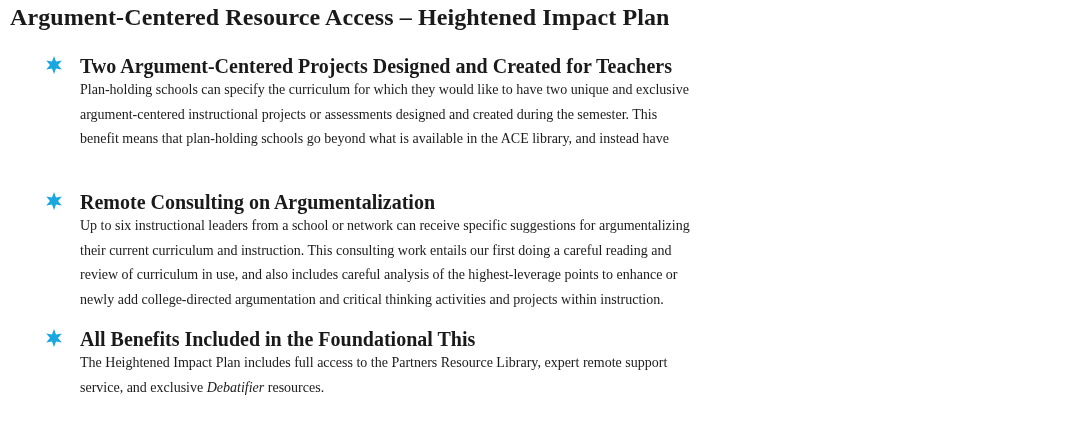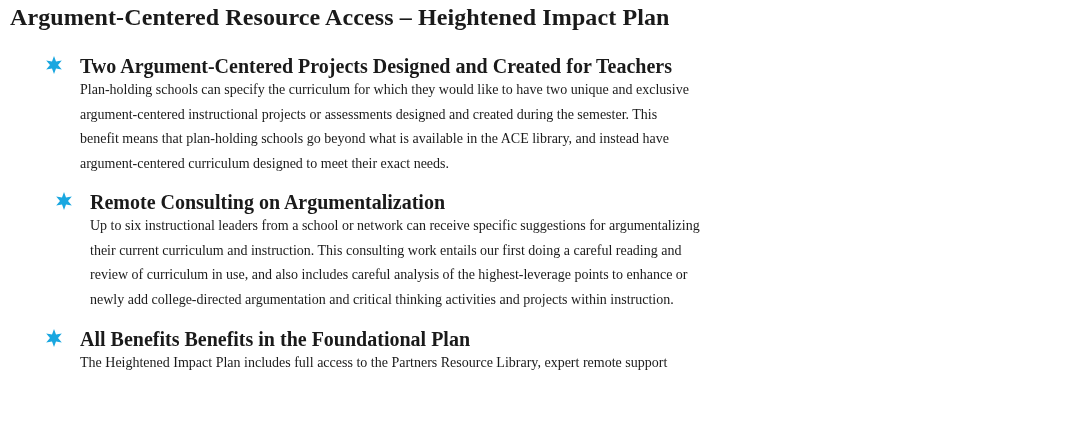--- a/index.html
+++ b/index.html
@@ -38,44 +38,44 @@
     <svg class="star" viewBox="0 0 20 20">
       <g fill="#1aa7e0" transform="translate(10,10)">
         <polygon points="0,-9 2,-3.5 7.8,-4.5 4,0 7.8,4.5 2,3.5 0,9 -2,3.5 -7.8,4.5 -4,0 -7.8,-4.5 -2,-3.5"></polygon>
       </g>
     </svg>
     <div class="heading">Two Argument-Centered Projects Designed and Created for Teachers</div>
     <div class="body-text">
       <span class="line">Plan-holding schools can specify the curriculum for which they would like to have two unique and exclusive</span>
       <span class="line">argument-centered instructional projects or assessments designed and created during the semester. This</span>
       <span class="line">benefit means that plan-holding schools go beyond what is available in the ACE library, and instead have</span>
-      <span class="line">argument-centered curriculum designed to meet their exact needs.</span>
     </div>
   </div>
 
-  <div class="item" style="height:137px;margin-left:10px;">
+  <div class="item" style="height:137px;">
     <svg class="star" viewBox="0 0 20 20">
       <g fill="#1aa7e0" transform="translate(10,10)">
         <polygon points="0,-9 2,-3.5 7.8,-4.5 4,0 7.8,4.5 2,3.5 0,9 -2,3.5 -7.8,4.5 -4,0 -7.8,-4.5 -2,-3.5"></polygon>
       </g>
     </svg>
     <div class="heading">Remote Consulting on Argumentalization</div>
     <div class="body-text">
       <span class="line">Up to six instructional leaders from a school or network can receive specific suggestions for argumentalizing</span>
       <span class="line">their current curriculum and instruction.  This consulting work entails our first doing a careful reading and</span>
       <span class="line">review of curriculum in use, and also includes careful analysis of the highest-leverage points to enhance or</span>
       <span class="line">newly add college-directed argumentation and critical thinking activities and projects within instruction.</span>
     </div>
   </div>
 
   <div class="item">
     <svg class="star" viewBox="0 0 20 20">
       <g fill="#1aa7e0" transform="translate(10,10)">
         <polygon points="0,-9 2,-3.5 7.8,-4.5 4,0 7.8,4.5 2,3.5 0,9 -2,3.5 -7.8,4.5 -4,0 -7.8,-4.5 -2,-3.5"></polygon>
       </g>
     </svg>
-    <div class="heading">All Benefits Benefits in the Foundational Plan</div>
+    <div class="heading">All Benefits Included in the Foundational This</div>
     <div class="body-text">
       <span class="line">The Heightened Impact Plan includes full access to the Partners Resource Library, expert remote support</span>
+      <span class="line"><span>service, and exclusive </span><em>Debatifier</em><span> resources.</span></span>
     </div>
   </div>
 
 </div>
 
 </body></html>

